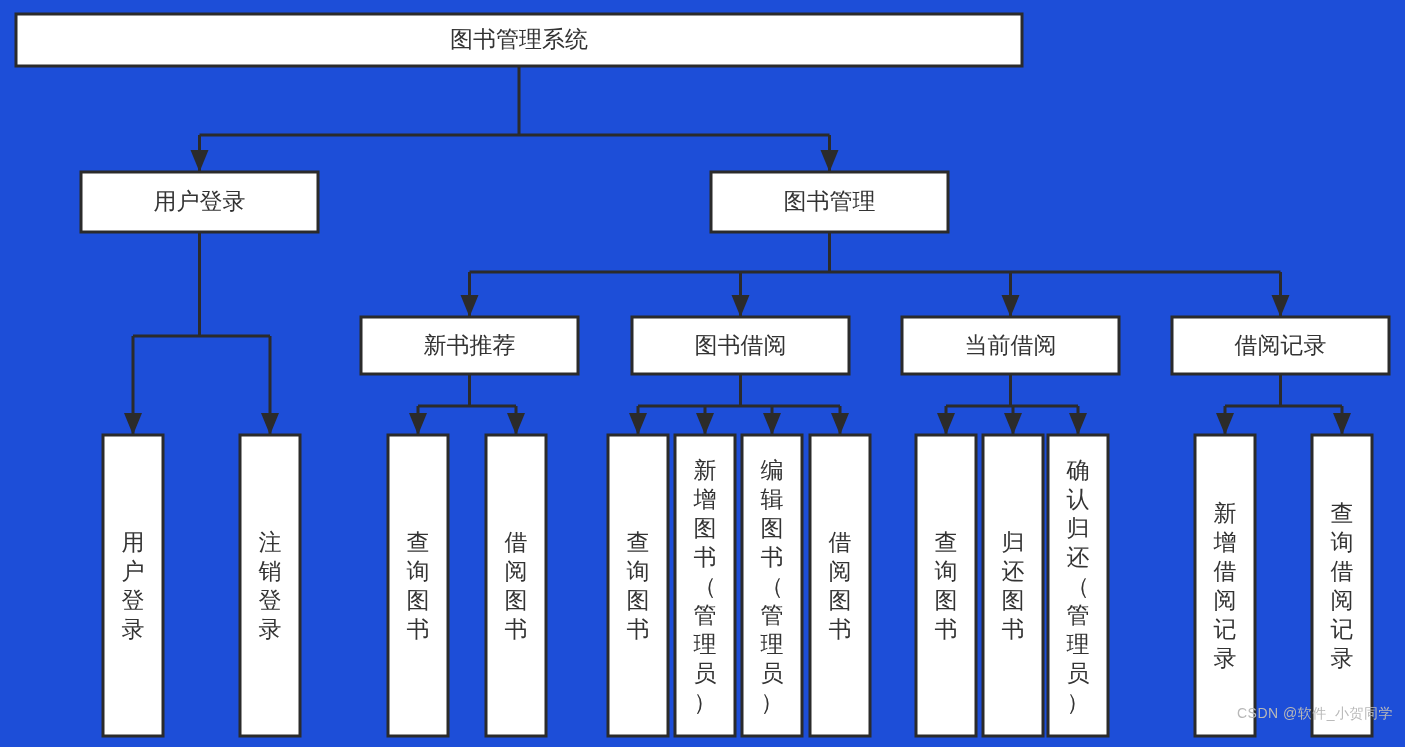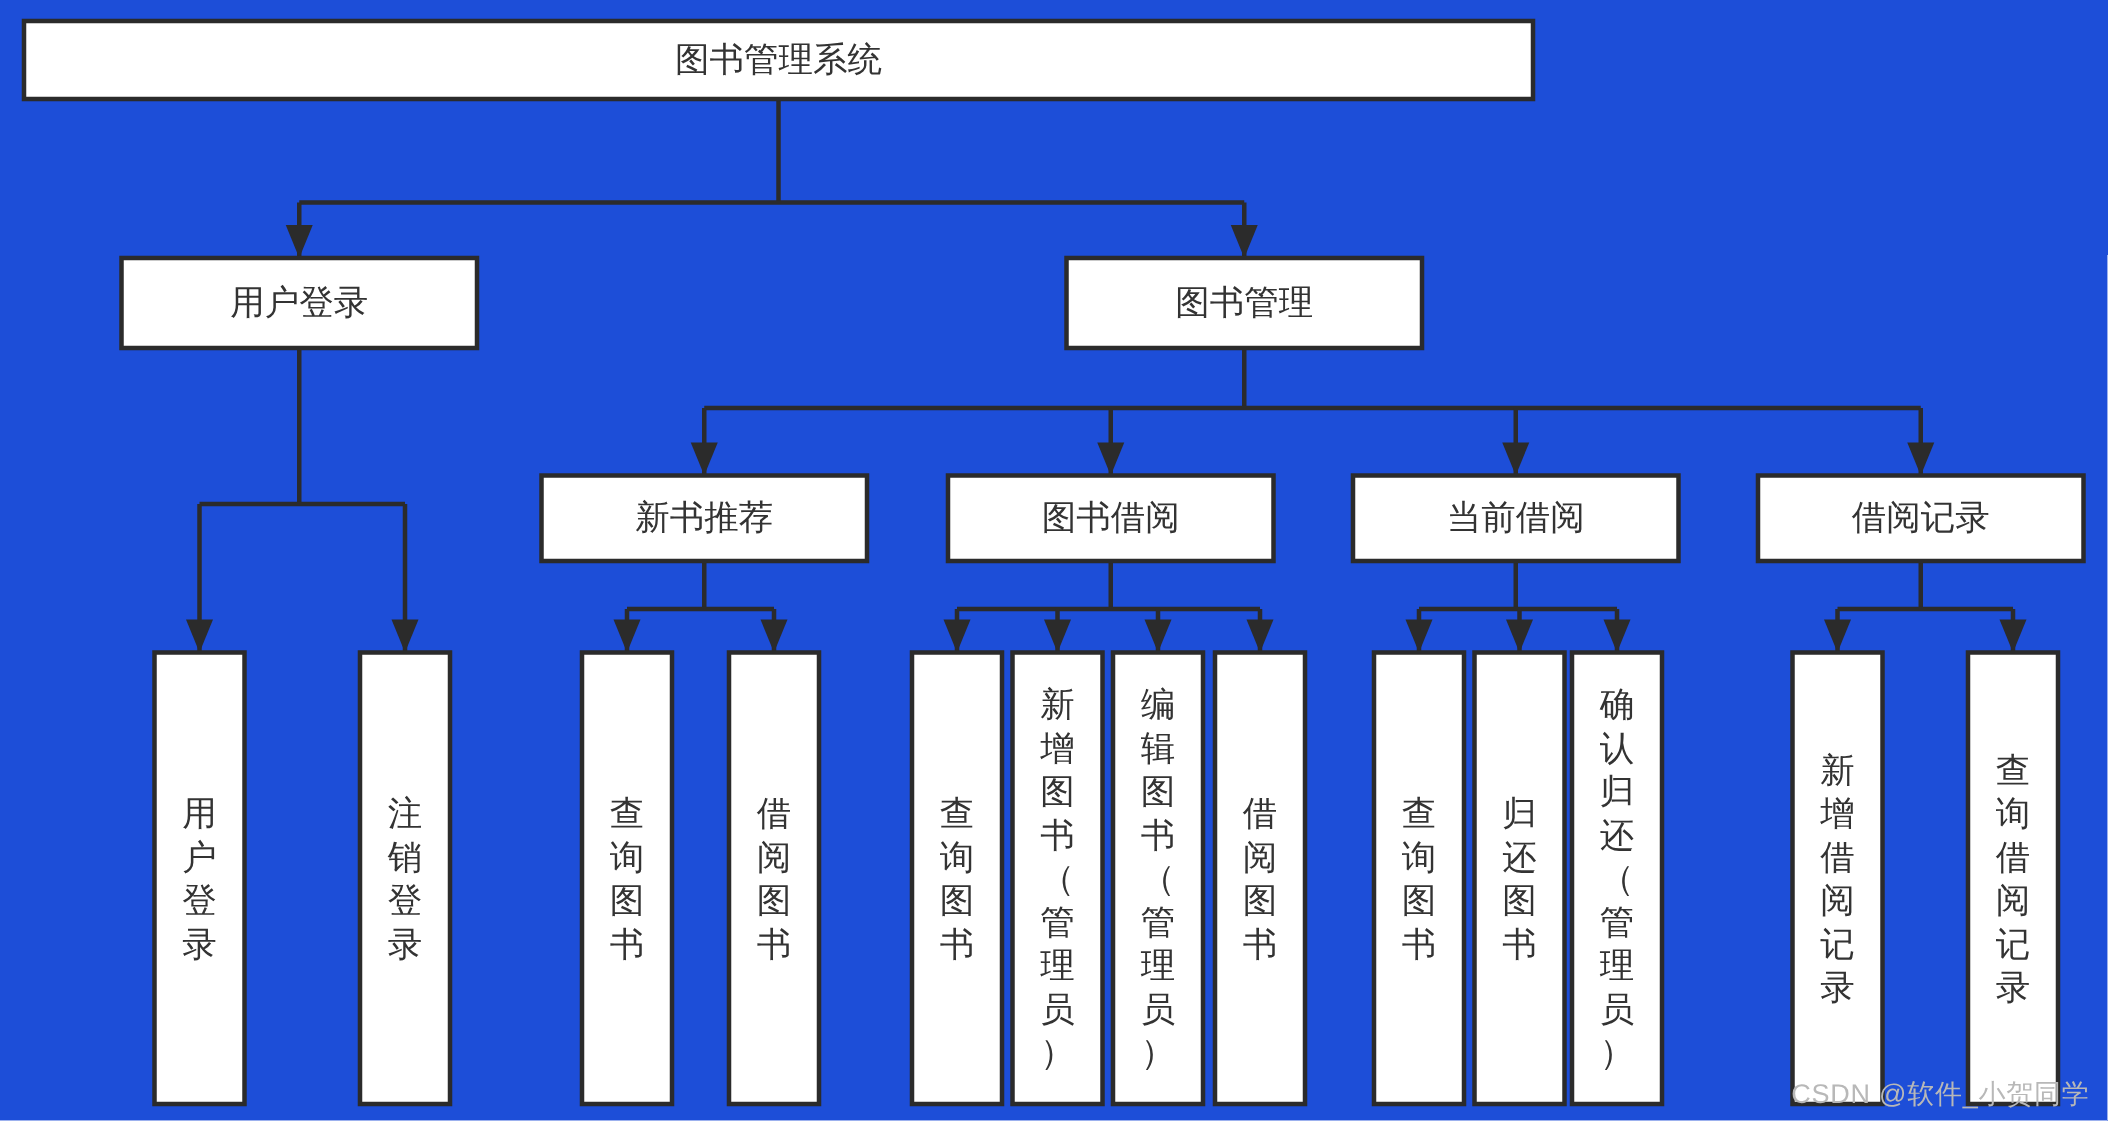--- a/index.html
+++ b/index.html
@@ -50,23 +50,23 @@
   }
   .leaf-label {
     fill: #333333;
     font-family: "Liberation Sans", "DejaVu Sans", sans-serif;
     font-size: 23px;
     text-anchor: middle;
   }
   .watermark {
     position: absolute;
     right: 12px;
-    bottom: 6px;
-    font-family: "Liberation Sans", "DejaVu Sans", sans-serif;
-    font-size: 18px;
+    bottom: 24px;
+    font-family: "Liberation Sans", "DejaVu Sans", sans-serif;
+    font-size: 14px;
     color: #b8b8b8;
     letter-spacing: 0.5px;
     white-space: nowrap;
     user-select: none;
   }
 </style>
 </head>
 <body>
 
 <div id="diagram-root">

